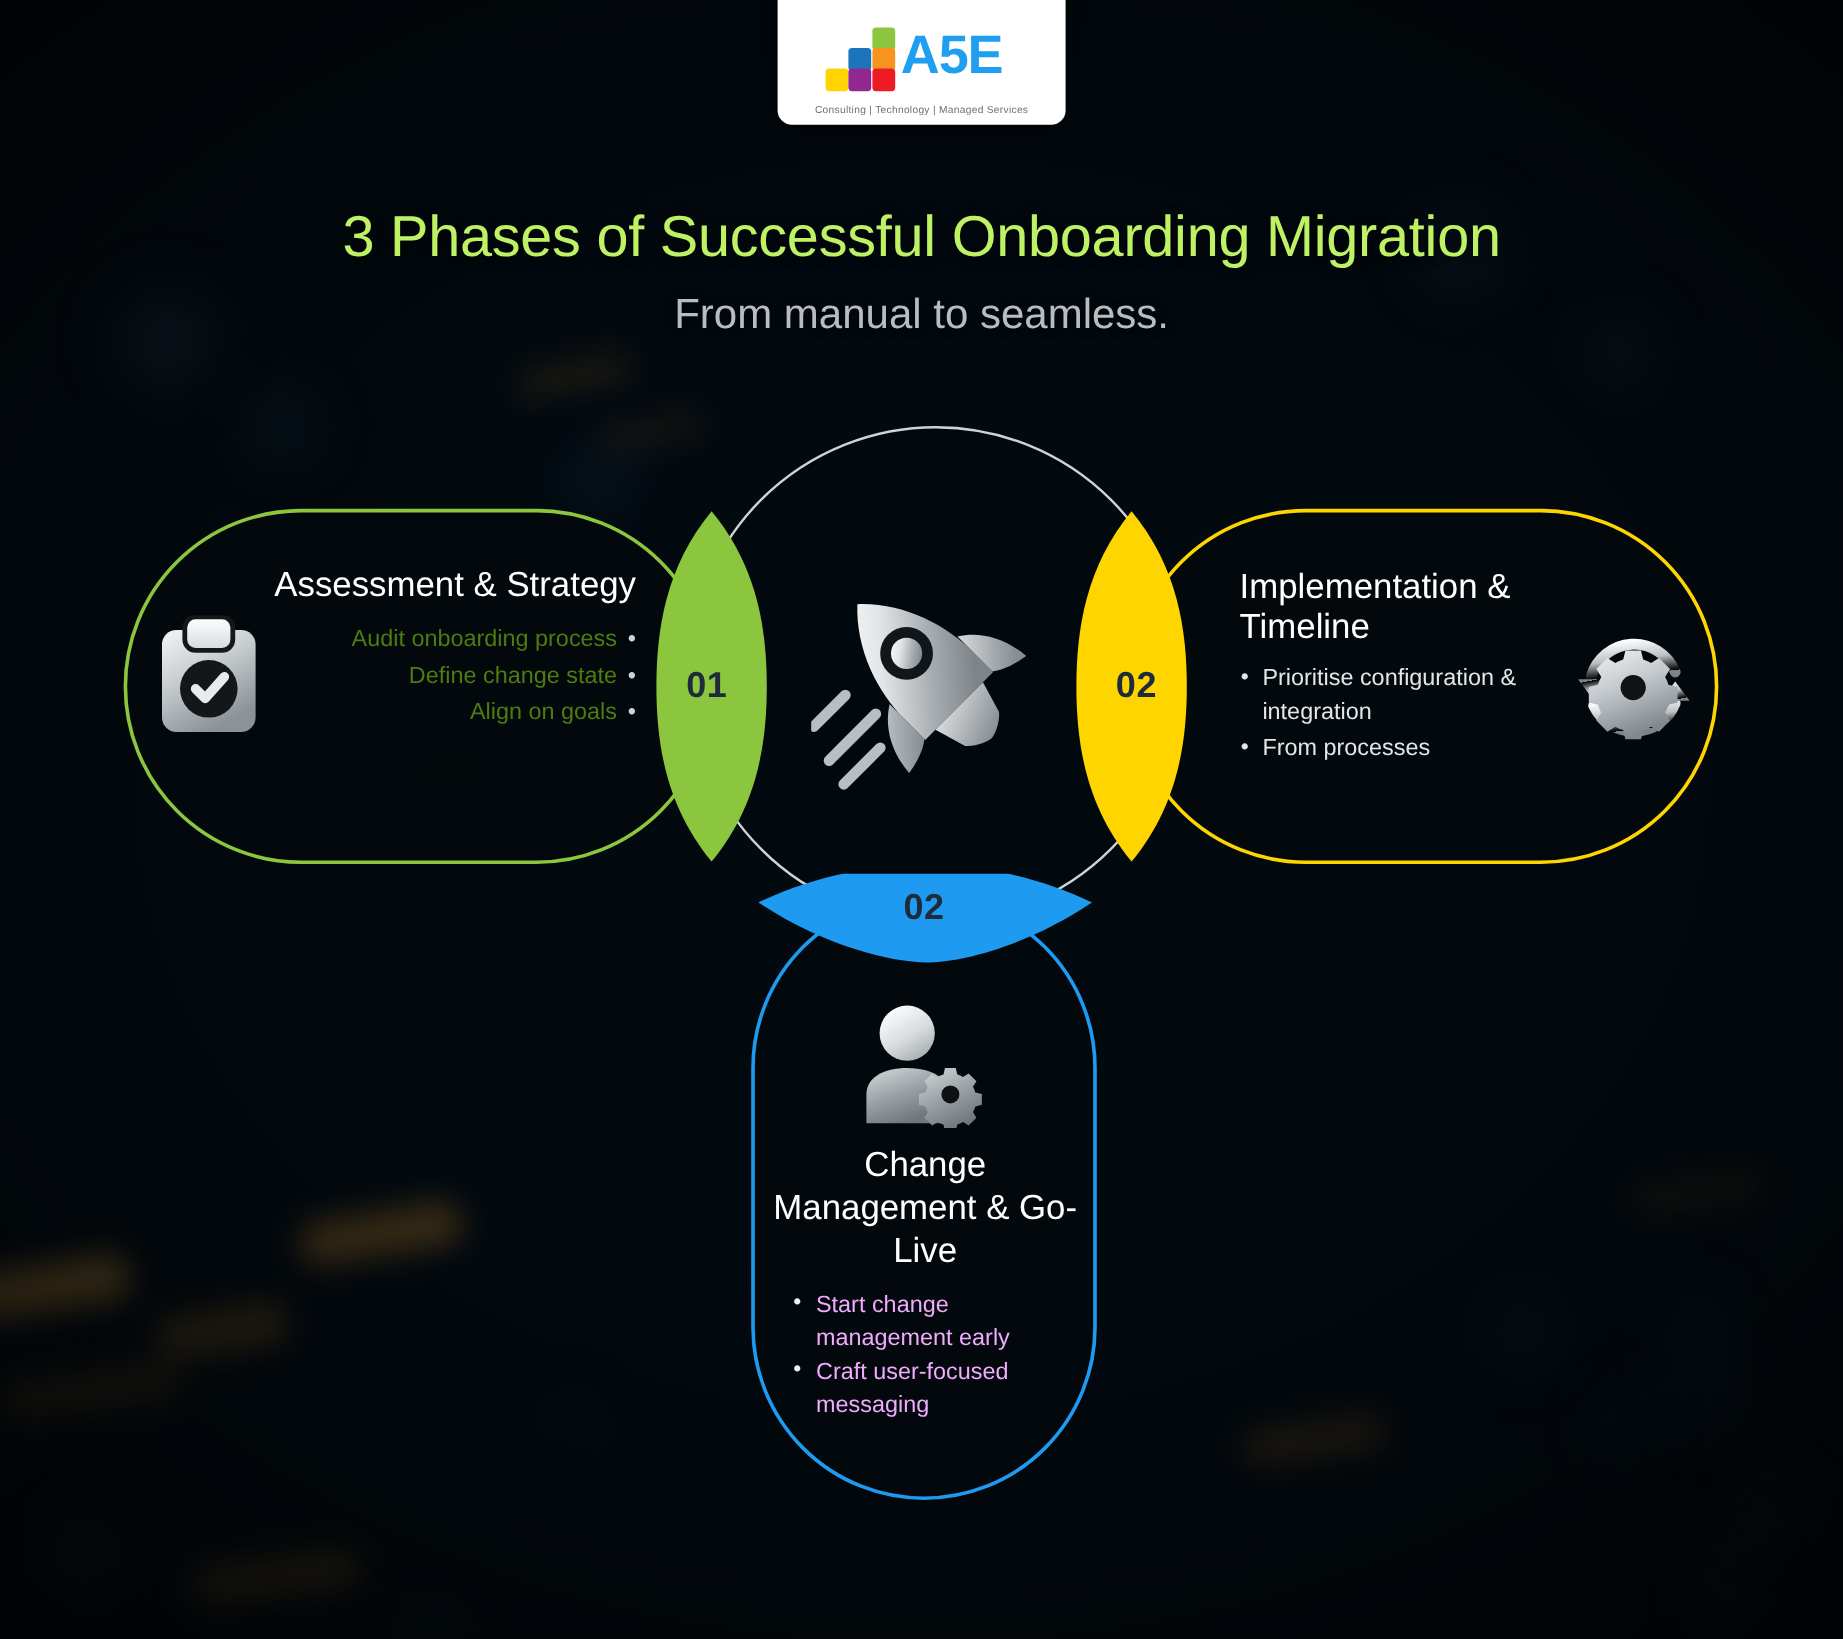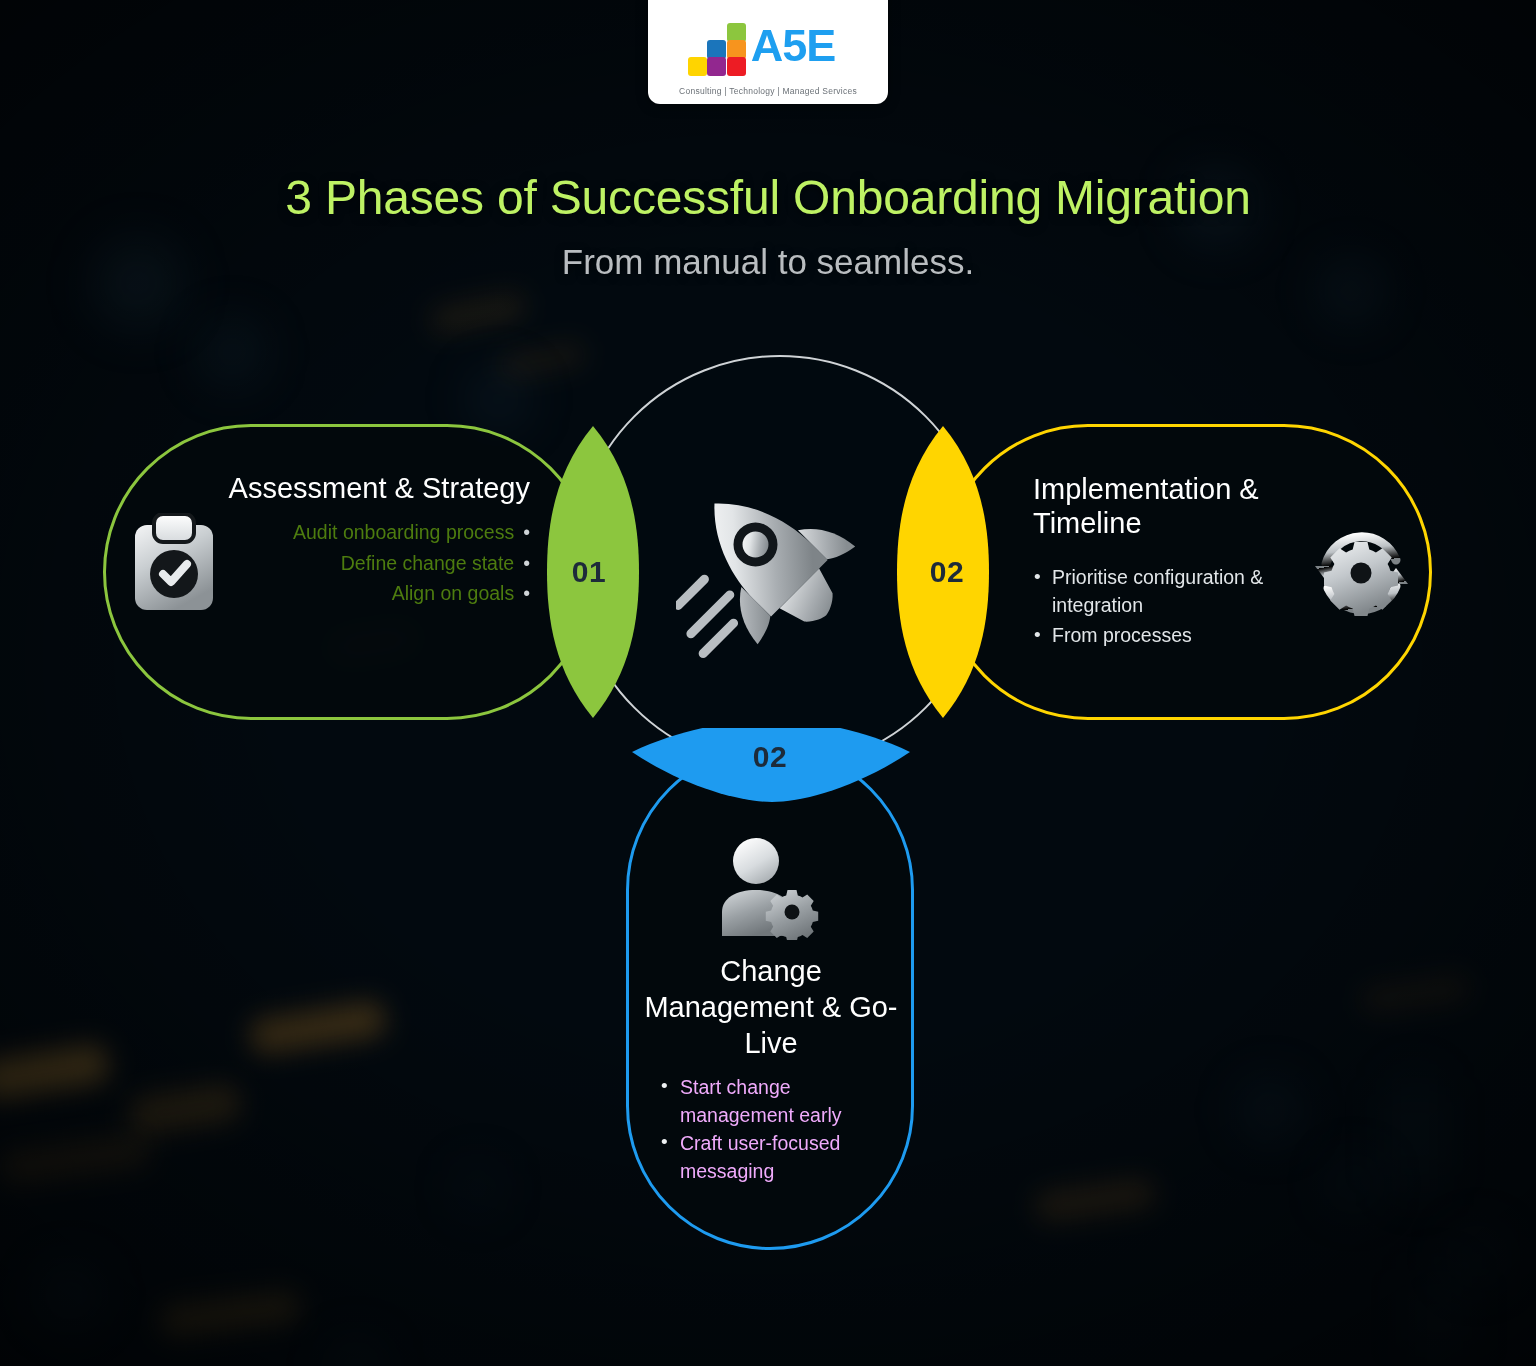--- a/index.html
+++ b/index.html
@@ -86,21 +86,21 @@
   #left-body { left:200px; top:472px; width:330px; text-align:right; }
   #left-title { font-size:29px; color:#ffffff; line-height:1.12; font-weight:400; }
   #left-list { list-style:none; margin-top:13px; }
   #left-list li { font-size:19.5px; color:#4d7c0f; line-height:1.55; }
   #left-list li::after { content:"•"; color:#cfd4d8; margin-left:9px; }
 
   #left-icon { position:absolute; left:133px; top:513px; width:82px; height:100px; z-index:26; }
 
   #right-body { left:1033px; top:472px; width:310px; text-align:left; }
   #right-title { font-size:29px; color:#ffffff; line-height:1.18; font-weight:400; }
-  #right-list { list-style:none; margin-top:24px; }
+  #right-list { list-style:none; margin-top:12px; }
   #right-list li { font-size:19.5px; color:#e2e6e9; line-height:1.43; position:relative; padding-left:19px; margin-bottom:2px; }
   #right-list li::before { content:"•"; position:absolute; left:1px; top:-1px; color:#e2e6e9; font-size:19px; }
   #right-icon { position:absolute; left:1306px; top:520px; width:110px; height:106px; z-index:26; }
 
   #bottom-icon { position:absolute; left:712px; top:836px; width:108px; height:104px; z-index:26; }
   #bottom-body { left:640px; top:954px; width:262px; text-align:center; }
   #bottom-title { font-size:29px; color:#ffffff; line-height:1.24; font-weight:400; }
   #bottom-list { list-style:none; margin-top:12px; text-align:left; padding-left:21px; }
   #bottom-list li { font-size:19.5px; color:#f0abfc; line-height:1.42; position:relative; padding-left:19px; margin-bottom:1px; }
   #bottom-list li::before { content:"•"; position:absolute; left:0px; top:-1px; color:#eef1f3; font-size:19px; }

